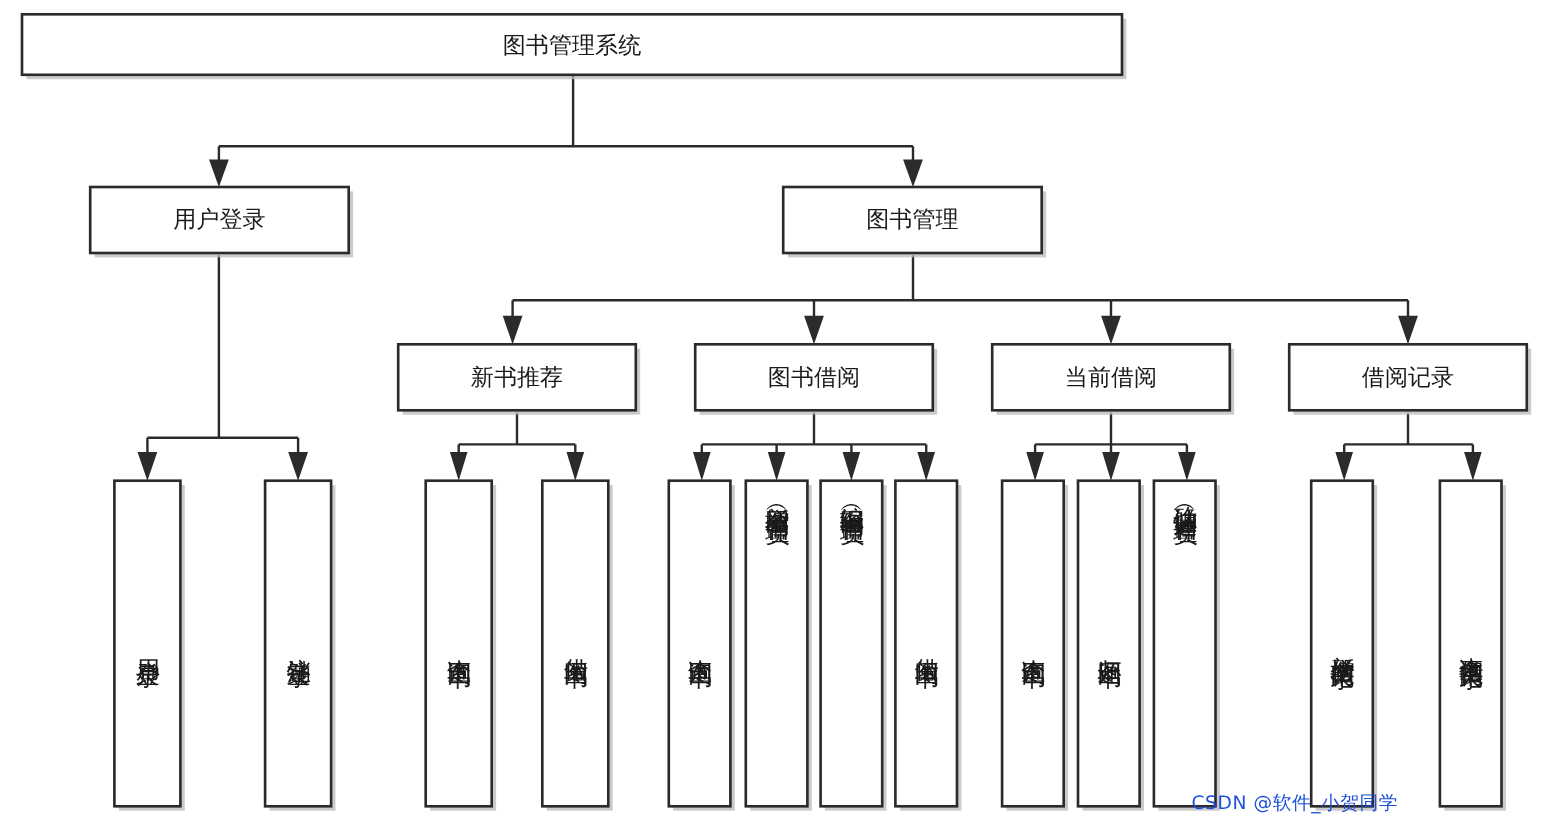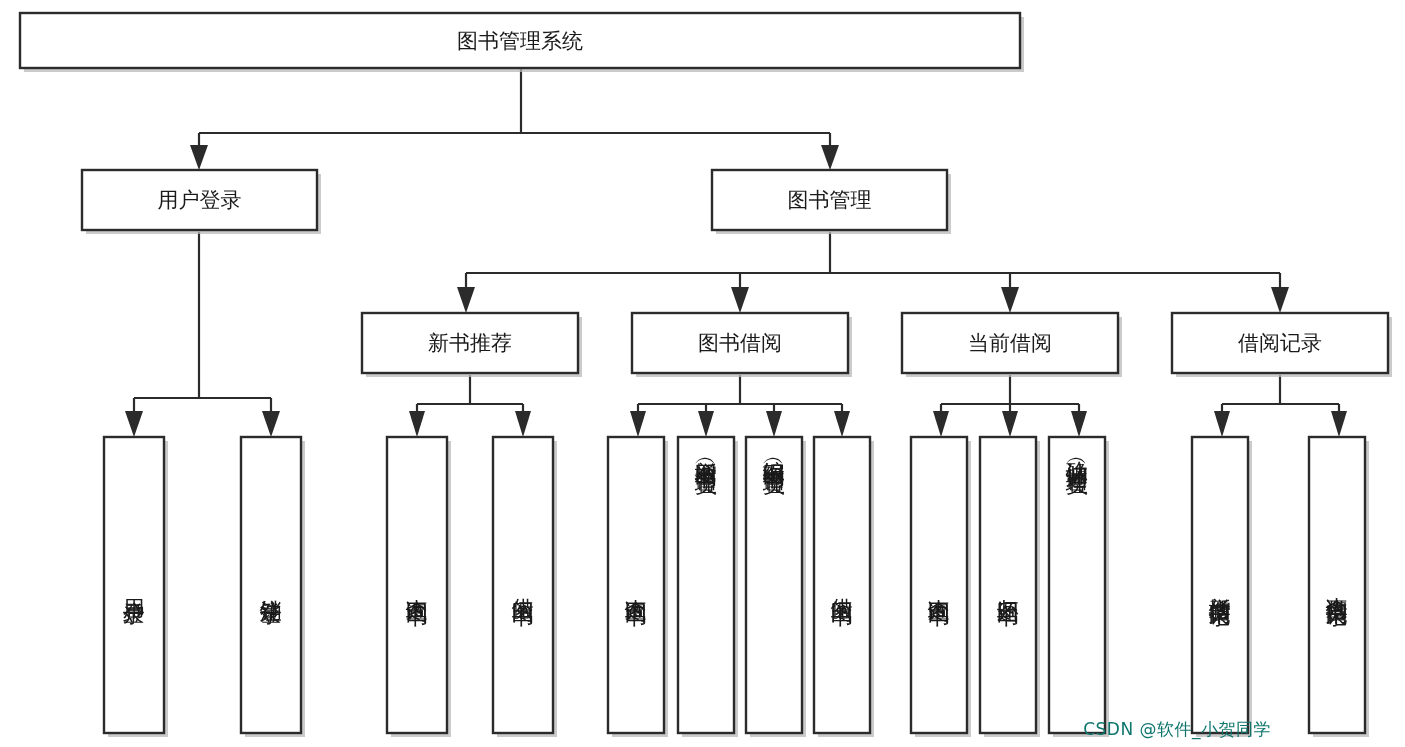--- a/index.html
+++ b/index.html
@@ -70,21 +70,21 @@
     letter-spacing: 2px;
     white-space: nowrap;
     text-align: center;
   }
   .watermark {
     position: absolute;
     right: 8px;
     bottom: 6px;
     font-family: "DejaVu Sans", "Liberation Sans", sans-serif;
     font-size: 17px;
-    color: #0f766e;
+    color: #1d4ed8;
     letter-spacing: 0.5px;
     white-space: nowrap;
   }
 </style>
 </head>
 <body>
 
 <div id="diagram-root">
 
   <svg id="flow-svg" viewBox="0 0 1405 747">

